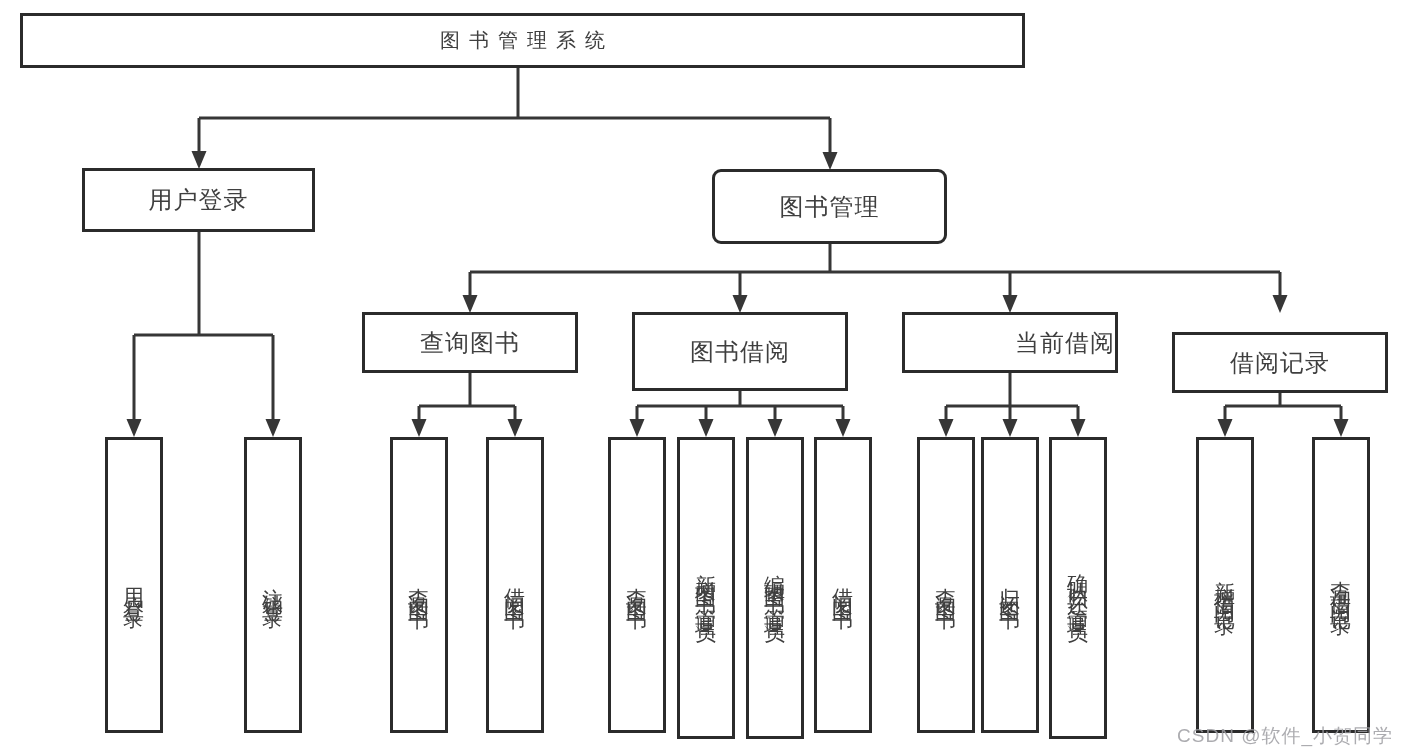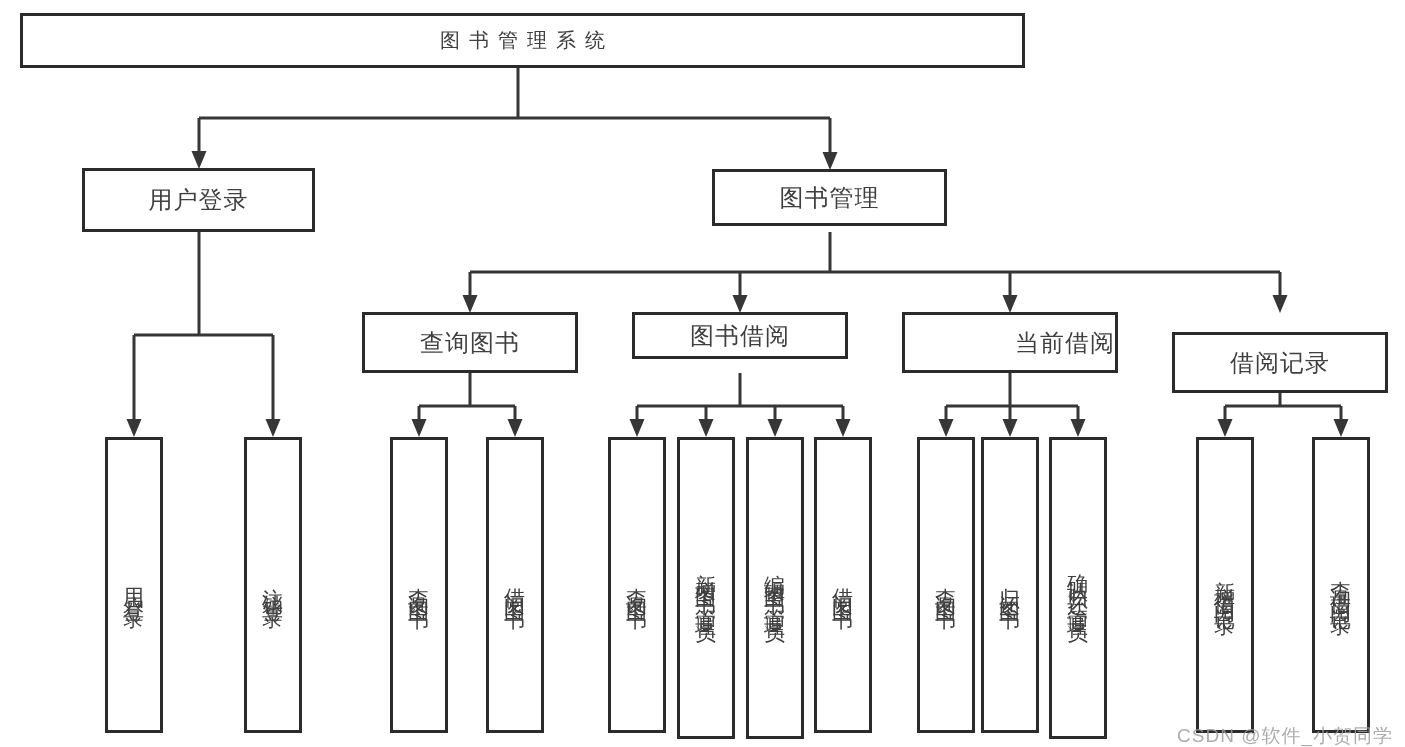--- a/index.html
+++ b/index.html
@@ -102,28 +102,28 @@
     </g>
   </svg>
 
   <div class="node h root" style="left:20px; top:13px; width:1005px; height:55px;">
     <span>图书管理系统</span>
   </div>
 
   <div class="node h" style="left:82px; top:168px; width:233px; height:64px;">
     <span>用户登录</span>
   </div>
-  <div class="node h" style="left:712px; top:169px; width:235px; height:57px;">
+  <div class="node h" style="left:712px; top:169px; width:235px; height:75px;border-radius:9px;">
     <span>图书管理</span>
   </div>
 
   <div class="node h" style="left:362px; top:312px; width:216px; height:61px;">
     <span>查询图书</span>
   </div>
-  <div class="node h" style="left:632px; top:312px; width:216px; height:47px;">
+  <div class="node h" style="left:632px; top:312px; width:216px; height:79px;">
     <span>图书借阅</span>
   </div>
   <div class="node h" style="left:902px; top:312px; width:216px; height:61px;justify-content:flex-end;">
     <span>当前借阅</span>
   </div>
   <div class="node h" style="left:1172px; top:312px; width:216px; height:61px;margin-top:20px;">
     <span>借阅记录</span>
   </div>
 
   <div class="node v" style="left:105px; top:437px; width:58px; height:296px;">

